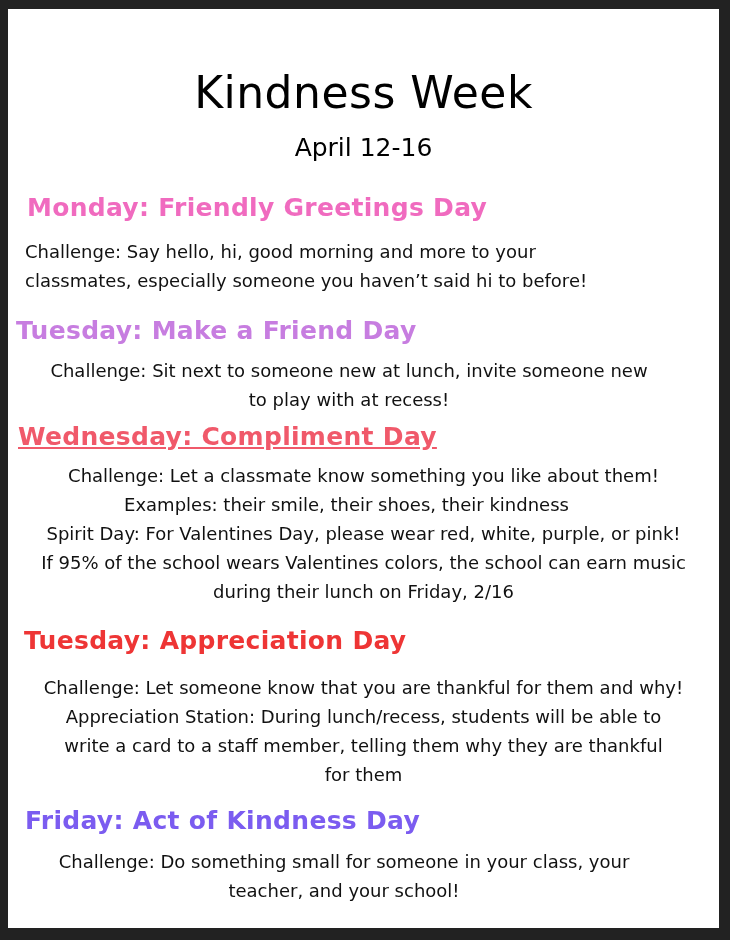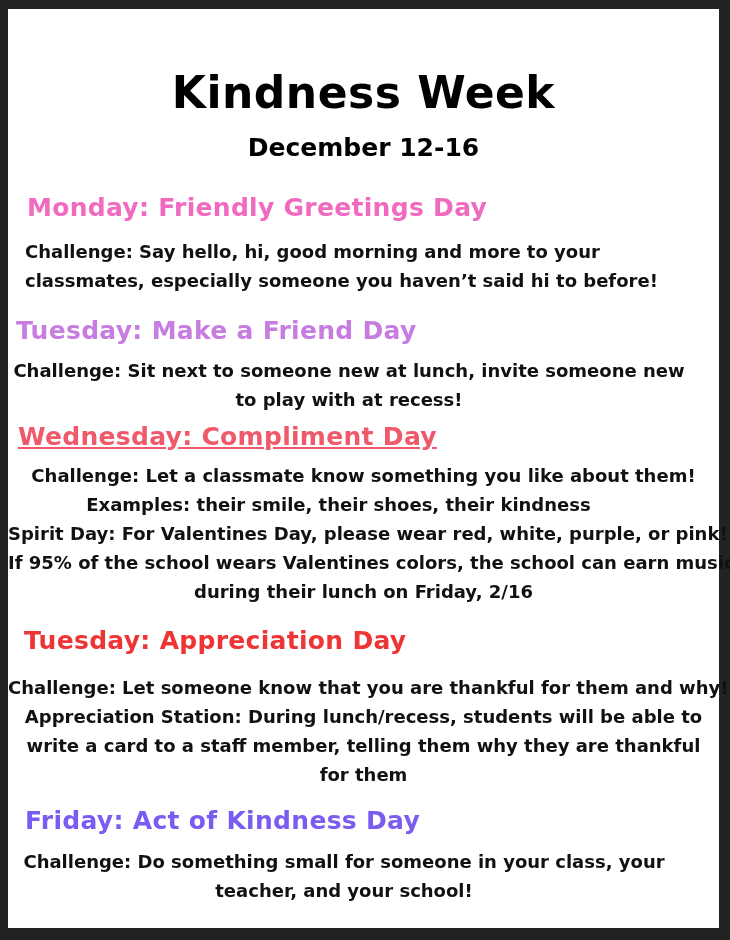--- a/index.html
+++ b/index.html
@@ -1,42 +1,42 @@
 <!DOCTYPE html>
 <html><head>
 <meta charset="utf-8">
 <style>
   html, body { margin:0; padding:0; }
   body { width:730px; height:940px; background:#222222; position:relative; overflow:hidden; font-family:"DejaVu Sans", sans-serif; }
   .page { position:absolute; left:8px; top:9px; width:711px; height:919px; background:#ffffff; }
-  .t { position:absolute; color:#111; white-space:nowrap;font-weight:bold; }
+  .t { position:absolute; color:#111; white-space:nowrap; }
   .title { left:0; width:711px; top:58px; text-align:center; font-size:44px; color:#000; letter-spacing:0.5px; }
   .date { left:0; width:711px; top:124px; text-align:center; font-size:25px; color:#000; }
   .h { font-size:25px; font-weight:bold; letter-spacing:0.3px; }
   .p { font-size:18px; line-height:29px; color:#111;text-align:center; }
   .c { text-align:center; }
 </style>
 </head>
 <body>
 
 <div class="page">
   <div class="t title">Kindness Week</div>
-  <div class="t date">December 12-16</div>
+  <div class="t date">April 12-16</div>
 
   <div class="t h" style="left:19px;top:184px;color:#f06bbf;">Monday: Friendly Greetings Day</div>
   <div class="t p" style="left:17px;top:228px;">Challenge: Say hello, hi, good morning and more to your</div>
   <div class="t p" style="left:17px;top:257px;">classmates, especially someone you haven’t said hi to before!</div>
 
   <div class="t h" style="left:8px;top:307px;color:#c77de0;">Tuesday: Make a Friend Day</div>
   <div class="t p c" style="left:0;width:682px;top:347px;">Challenge: Sit next to someone new  at lunch, invite someone new</div>
   <div class="t p c" style="left:0;width:682px;top:376px;">to play with at recess!</div>
 
   <div class="t h" style="left:10px;top:413px;color:#f0596a;text-decoration:underline;">Wednesday: Compliment Day</div>
   <div class="t p c" style="left:0;width:711px;top:452px;">Challenge: Let a classmate know something you like about them!</div>
-  <div class="t p c" style="left:8px;width:645px;top:481px;">Examples: their smile, their shoes, their kindness</div>
+  <div class="t p c" style="left:16px;width:645px;top:481px;">Examples: their smile, their shoes, their kindness</div>
   <div class="t p c" style="left:0;width:711px;top:510px;">Spirit Day: For Valentines Day, please wear red, white, purple, or pink!</div>
   <div class="t p c" style="left:0;width:711px;top:539px;">If 95% of the school wears Valentines colors, the school can earn music</div>
   <div class="t p c" style="left:0;width:711px;top:568px;">during their lunch on Friday, 2/16</div>
 
   <div class="t h" style="left:16px;top:617px;color:#ee3535;">Tuesday: Appreciation Day</div>
   <div class="t p c" style="left:0;width:711px;top:693px;">Appreciation Station: During lunch/recess, students will be able to</div>
   <div class="t p c" style="left:0;width:711px;top:664px;">Challenge: Let someone know that you are thankful for them and why!</div>
   <div class="t p c" style="left:0;width:711px;top:722px;">write a card to a staff member, telling them why they are thankful</div>
   <div class="t p c" style="left:0;width:711px;top:751px;">for them</div>
 

